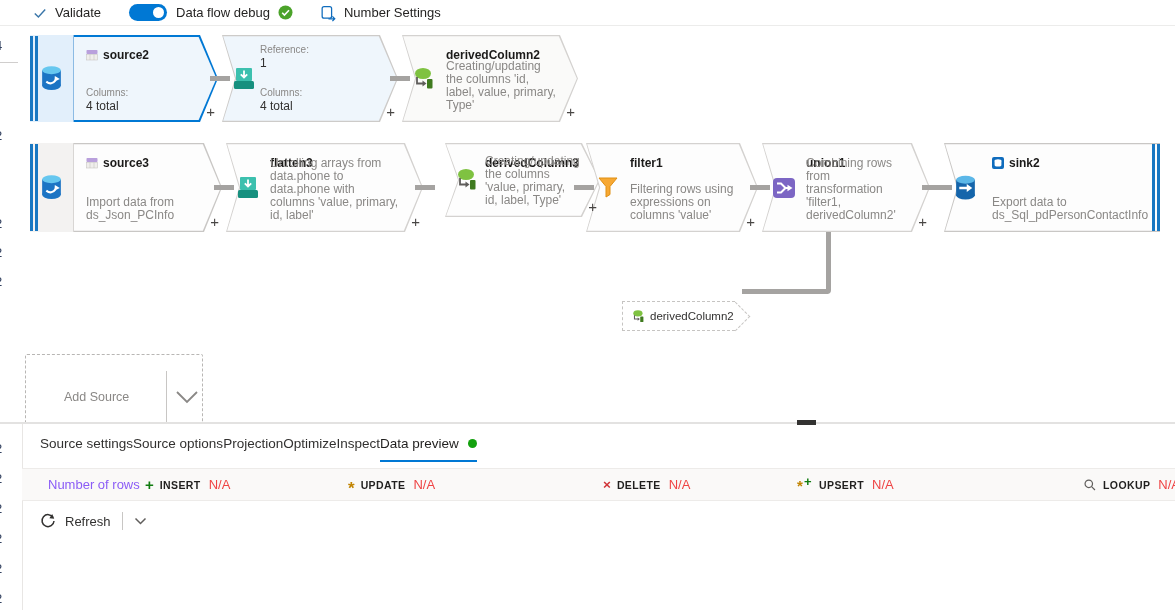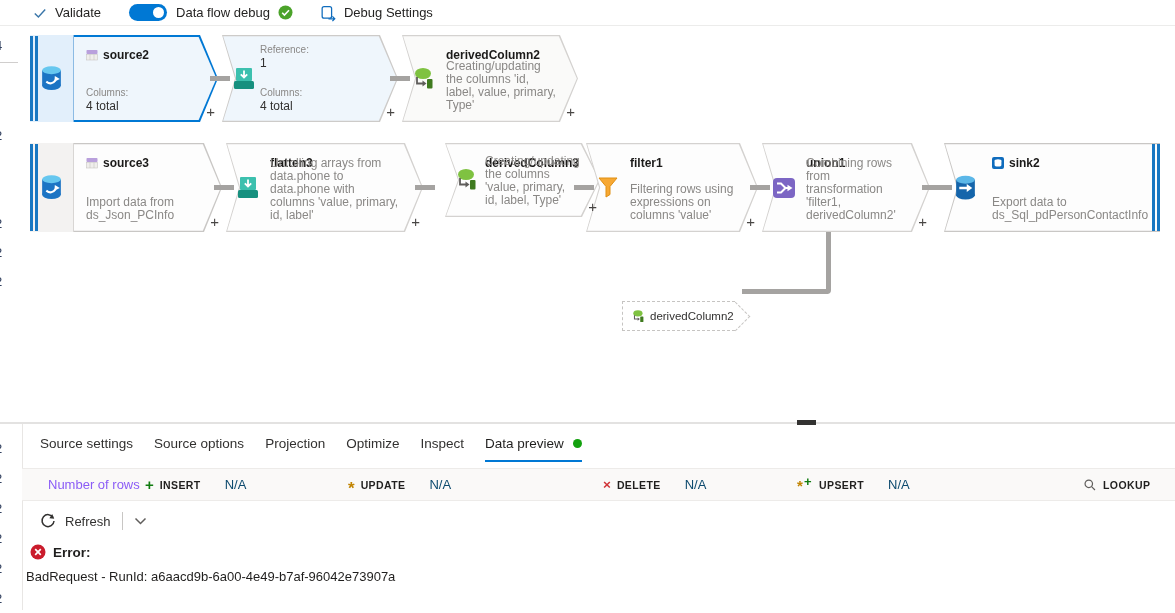--- a/index.html
+++ b/index.html
@@ -57,30 +57,30 @@
   .add-source .chev { position:absolute; left:148px; top:50%; transform:translateY(-50%); }
 
   
   .splitter { position:absolute; left:0; top:422px; width:1175px; height:2px; background:#e3e2e1; }
   .grip { position:absolute; left:797px; top:420px; width:19px; height:5px; background:#333231; z-index:2; cursor:row-resize; }
 
   
   .panel { position:absolute; left:0; top:424px; width:1175px; height:189px; background:#fff; }
   .panel-left-border { position:absolute; left:22px; top:0; bottom:3px; width:1px; background:#e8e6e4; }
 
-  .tabs { position:absolute; left:40px; top:8px; display:flex; gap:21px; font-size:13.5px; color:#323130; }
+  .tabs { position:absolute; left:40px; top:8px; display:flex; font-size:13.5px; color:#323130; }
   .tab { padding:4px 0 9px; cursor:pointer; white-space:nowrap; }
   .tab.active { border-bottom:2.5px solid #0078d4; color:#201f1e; }
   .tab .dot { display:inline-block; width:9px; height:9px; border-radius:50%; background:#13a10e; margin-left:9px; }
 
   .rowsbar { position:absolute; left:22px; top:44px; width:1153px; height:33px; background:#faf9f8; border-top:1px solid #edebe9; border-bottom:1px solid #edebe9; }
   .rb-item { position:absolute; top:0; height:100%; display:flex; align-items:center; gap:6px; }
   .rb-label { font-size:13px; color:#8b5cf6; }
   .rb-kind { font-size:10.5px; font-weight:700; letter-spacing:.4px; color:#201f1e; }
-  .rb-val { font-size:13px; color:#0c4a6e; margin-left:18px; }
+  .rb-val { font-size:13px; color:#ef4444; margin-left:2px; }
   .ic-insert { color:#107c10; font-size:15px; font-weight:700; line-height:1; }
   .ic-update { color:#c18401; font-size:17px; font-weight:700; line-height:0; position:relative; top:4px; }
   .ic-delete { color:#d13438; font-size:13.5px; font-weight:700; line-height:1; }
   .ic-upsert { position:relative; width:16px; height:16px; }
   .ic-upsert .a { position:absolute; left:0; top:6px; color:#c18401; font-size:15px; font-weight:700; line-height:0.4; }
   .ic-upsert .p { position:absolute; left:7px; top:-3px; color:#107c10; font-size:13px; font-weight:700; }
 
   .refresh-row { position:absolute; left:40px; top:88px; display:flex; align-items:center; gap:9px; font-size:13px; color:#323130; }
   .refresh-div { width:1px; height:18px; background:#c8c6c4; margin:0 2px; }
 
@@ -108,21 +108,21 @@
   <span class="tb-item tb-debuglabel">Data flow debug</span>
   <svg class="badge-ok" viewBox="0 0 15 15">
     <circle cx="7.5" cy="7.5" r="7" fill="#4ba32a"></circle>
       <path d="M4.2 7.8 l2.2 2.2 L11 5.2" stroke="#fff" stroke-width="1.6" fill="none"></path>
   </svg>
   <div class="tb-item tb-settings">
     <svg width="18" height="18" viewBox="0 0 20 20">
       <rect x="3.5" y="2.8" width="10.5" height="13" rx="2.2" fill="none" stroke="#0f6cbd" stroke-width="1.4"></rect>
       <path d="M10.5 16.4 h7 m-2.6 -2.6 l2.6 2.6 -2.6 2.6" stroke="#0f6cbd" stroke-width="1.4" fill="none"></path>
     </svg>
-    <span>Debug Settings</span>
+    <span>Number Settings</span>
   </div>
 </div>
 
 <div class="canvas">
 
   <div class="conn" style="left:210px; top:50px; width:20px;"></div>
   <div class="conn" style="left:390px; top:50px; width:20px;"></div>
 
   <div class="node cp-src" style="left:30px; top:9px; width:188px; height:87px;">
     <div class="shape">
@@ -335,20 +335,27 @@
       <svg width="15" height="15" viewBox="0 0 26 26">
         <ellipse cx="12" cy="7.5" rx="8" ry="5.5" fill="#7fc241"></ellipse>
         <rect x="16" y="13" width="5.5" height="9.5" rx="1" fill="#3f7a1f"></rect>
         <path d="M6 11 v6.5 h6" stroke="#5f5d5b" stroke-width="1.8" fill="none"></path>
         <polygon points="11.5,14.6 15.5,17.5 11.5,20.4" fill="#5f5d5b"></polygon>
       </svg>
       <span>derivedColumn2</span>
     </div>
   </div>
 
+  <div class="add-source">
+    <span class="lbl">Add Source</span>
+    <span class="div"></span>
+    <svg class="chev" width="26" height="16" viewBox="0 0 26 16">
+      <path d="M3 3 l10 10 10 -10" stroke="#8a8886" stroke-width="1.8" fill="none"></path>
+    </svg>
+  </div>
 </div>
 
 <div class="splitter"></div>
 <div class="grip"></div>
 
 <div class="panel">
   <div class="panel-left-border"></div>
 
   <div class="tabs">
     <div class="tab">Source settings</div>
@@ -403,30 +410,20 @@
       <path d="M13.2 4.6 A6 6 0 1 0 14 8" stroke="#323130" stroke-width="1.5" fill="none"></path>
       <polygon points="12.2,1 14.2,5.8 9.4,5.2" fill="#323130"></polygon>
     </svg>
     <span>Refresh</span>
     <span class="refresh-div"></span>
     <svg width="13" height="9" viewBox="0 0 13 9">
       <path d="M1.5 1.5 l5 5 5 -5" stroke="#605e5c" stroke-width="1.5" fill="none"></path>
     </svg>
   </div>
 
-  <div class="error-block">
-    <div class="error-head">
-      <svg width="16" height="16" viewBox="0 0 16 16">
-        <circle cx="8" cy="8" r="7.5" fill="#ca1c2c"></circle>
-        <path d="M5.2 5.2 l5.6 5.6 M10.8 5.2 l-5.6 5.6" stroke="#fff" stroke-width="1.7"></path>
-      </svg>
-      <span>Error:</span>
-    </div>
-    <div class="error-msg">BadRequest - RunId: a6aacd9b-6a00-4e49-b7af-96042e73907a</div>
-  </div>
 </div>
 
 <span class="edge-frag" style="top:38px;">4</span>
 <span class="edge-line"></span>
 <span class="edge-frag" style="top:128px;">2</span>
 <span class="edge-frag" style="top:216px;">2</span>
 <span class="edge-frag" style="top:245px;">2</span>
 <span class="edge-frag" style="top:274px;">2</span>
 <span class="edge-frag" style="top:441px;">2</span>
 <span class="edge-frag" style="top:471px;">2</span>

